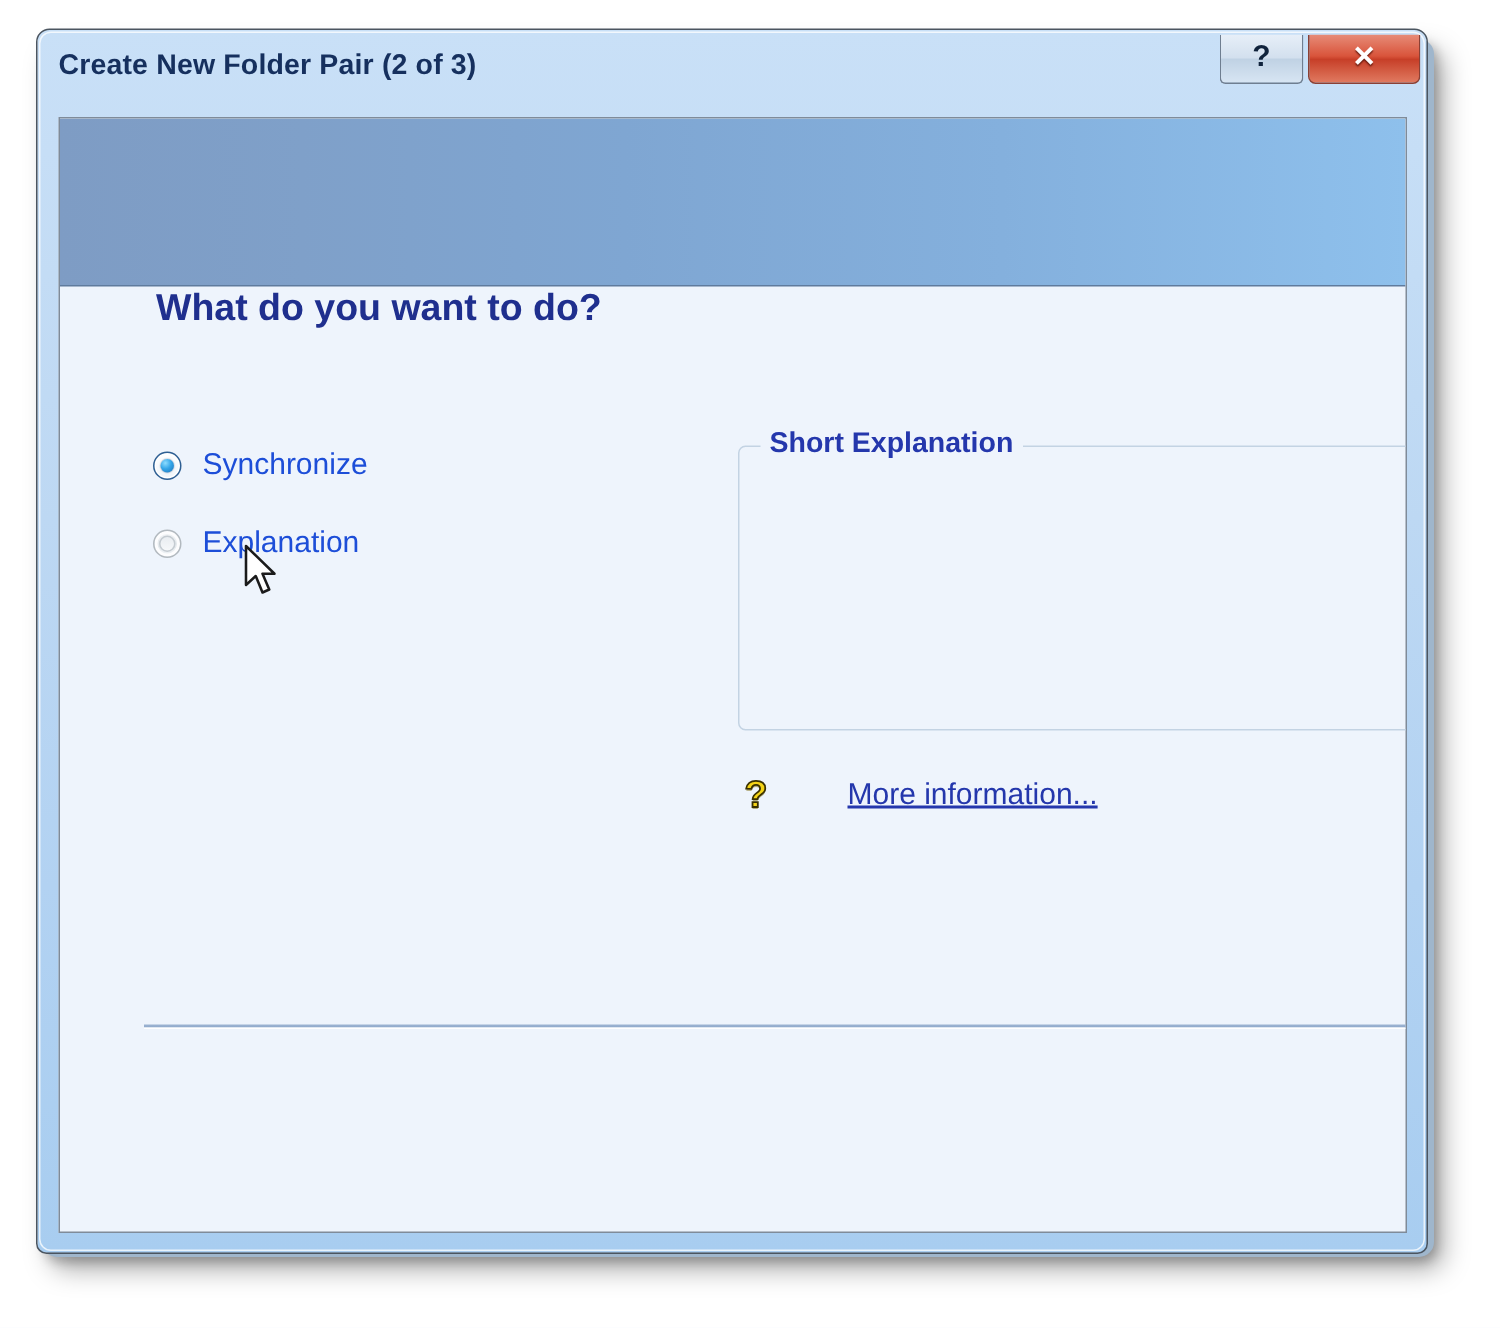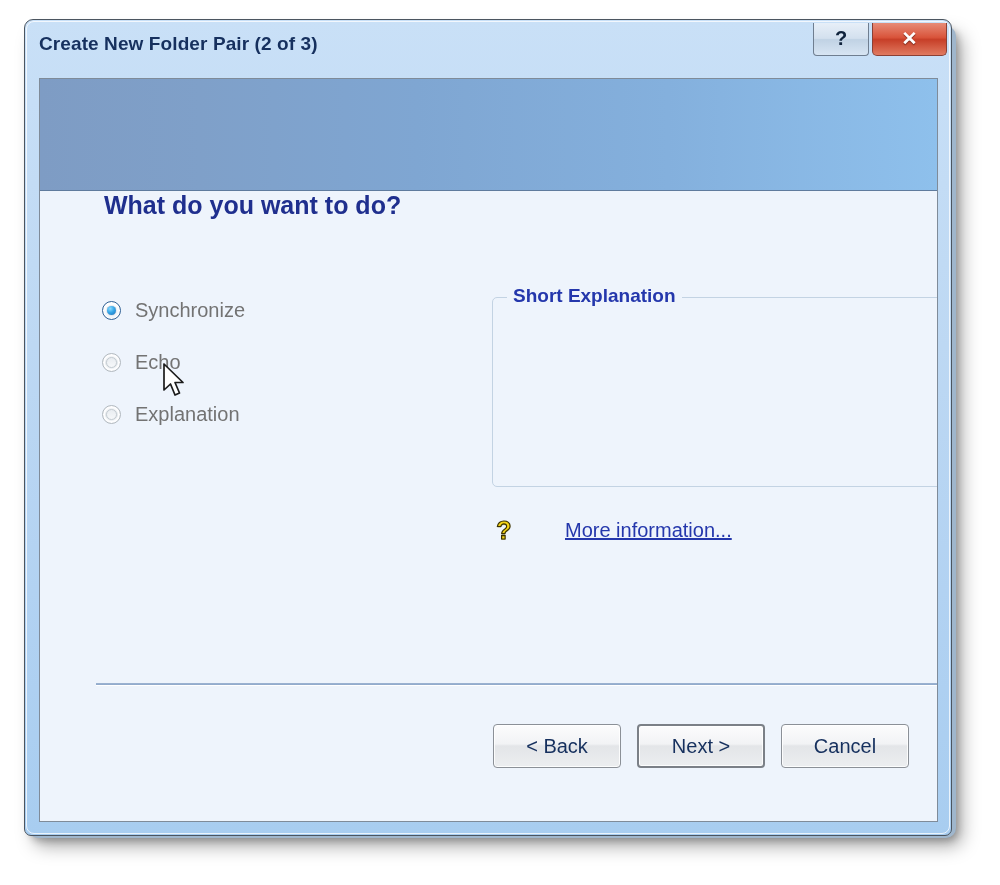--- a/index.html
+++ b/index.html
@@ -201,21 +201,21 @@
     content: "";
     position: absolute;
     left: 4px; top: 4px;
     width: 9px; height: 9px;
     border-radius: 50%;
     background: radial-gradient(circle at 36% 30%, #8ddcff 0%, #35a6e8 45%, #1e6fb5 100%);
     box-shadow: 0 0 1px rgba(20,60,110,0.8);
   }
   .radio-label {
     font-size: 20px;
-    color: #737373;
+    color: #1d4ed8;
     white-space: nowrap;
   }
 
   
   .groupbox {
     position: absolute;
     left: 452px;
     top: 218px;
     width: 457px;
     height: 190px;
@@ -357,49 +357,40 @@
 
       <div class="page-title">What do you want to do?</div>
 
       <div class="radio-group">
 
         <div class="radio-row">
           <span class="radio radio-on"></span>
           <span class="radio-label">Synchronize</span>
         </div>
 
-        <div class="radio-row">
-          <span class="radio radio-off"></span>
-          <span class="radio-label">Echo</span>
-        </div>
 
         <div class="radio-row">
           <span class="radio radio-off"></span>
           <span class="radio-label">Explanation</span>
         </div>
       </div>
 
       <div class="groupbox">
         <div class="groupbox-title">Short Explanation</div>
       </div>
 
       <div class="more-info">
         <span class="help-icon">
           <span>?</span>
         </span>
         <span class="more-info-link">More information...</span>
       </div>
 
       <div class="separator"></div>
 
-      <div class="footer">
-        <div class="btn">&lt; Back</div>
-        <div class="btn btn-default">Next &gt;</div>
-        <div class="btn">Cancel</div>
-      </div>
 
     </div>
   </div>
 
   <div class="cursor">
     <svg width="26" height="38" viewBox="0 0 26 38">
       <path d="M2,2 L2,28 L8.5,22 L13,33 L17.5,31 L13,20.5 L21,20.5 Z" fill="#ffffff" stroke="#1b1b1b" stroke-width="1.7" stroke-linejoin="round"></path>
     </svg>
   </div>
 

